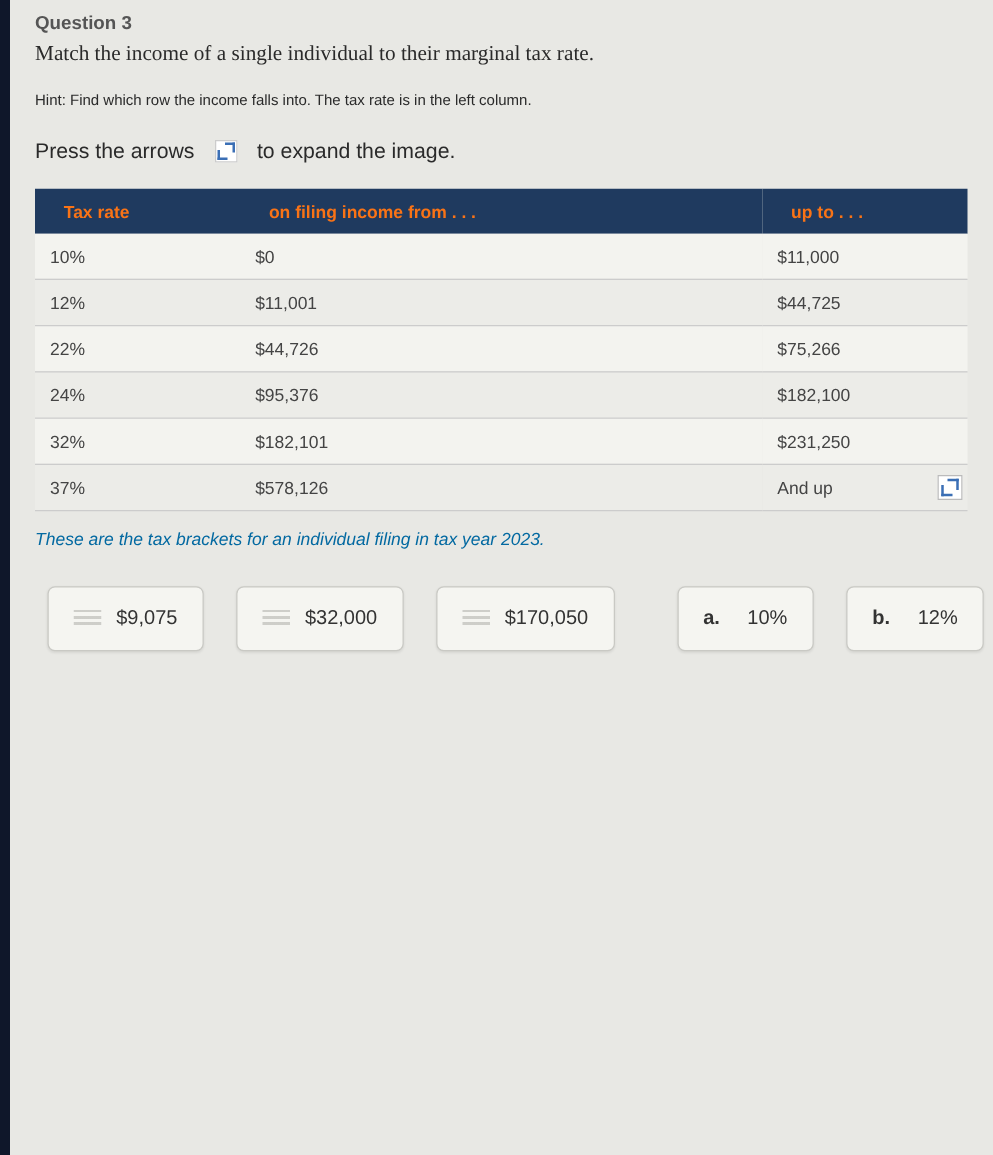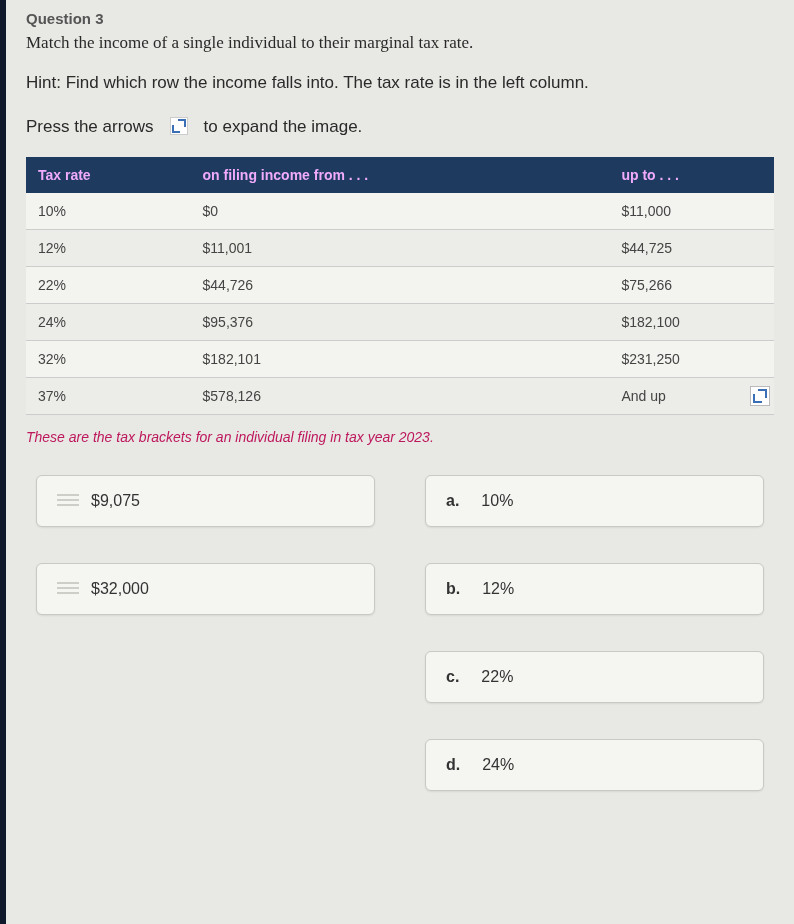--- a/index.html
+++ b/index.html
@@ -4,49 +4,49 @@
 <style>
   * { box-sizing: border-box; margin: 0; padding: 0; }
   body {
     font-family: Arial, Helvetica, sans-serif;
     background: #e8e8e4;
     padding: 0;
     width: 794px;
     color: #2a2a2a;
   }
   .page {
-    border-left: 6px solid #0f172a;
+    border-left: 8px solid #0f172a;
     padding: 10px 20px 30px 20px;
     min-height: 924px;
   }
   .qnum {
     font-weight: bold;
     color: #555;
     font-size: 15px;
     margin-bottom: 4px;
   }
   .prompt { font-size: 17px; margin-bottom: 18px; line-height: 1.4; font-family: Liberation Serif, serif; }
-  .hint { font-size: 17px; margin-bottom: 24px; }
-  .press-row { font-size: 17px; margin-bottom: 20px; display: flex; align-items: flex-start; gap: 16px; margin-top: 19px; }
+  .hint { font-size: 12px; margin-bottom: 24px; }
+  .press-row { font-size: 17px; margin-bottom: 20px; display: flex; align-items: center; gap: 16px; margin-top: 19px; }
   .expand-icon-small {
     display: inline-block; width: 18px; height: 18px;
     background: #fff; border: 1px solid #ccc; position: relative;
     vertical-align: middle;
   }
   .expand-icon-small::before, .expand-icon-small::after {
     content: ""; position: absolute; width: 6px; height: 6px;
     border: 2px solid #3b6fb5;
   }
   .expand-icon-small::before { top: 1px; right: 1px; border-left: none; border-bottom: none; }
   .expand-icon-small::after { bottom: 1px; left: 1px; border-right: none; border-top: none; }
 
   table.tax { width: 100%; border-collapse: collapse; font-size: 14px; }
   table.tax thead th {
-    background: #1f3a5f; color: #f0abfc; text-align: left;
-    padding: 10px 12px; font-weight: bold;
+    background: #1f3a5f; color: #f97316; text-align: left;
+    padding: 10px 23px; font-weight: bold;
   }
   table.tax tbody td {
     padding: 10px 12px; border-bottom: 1px solid #ccc;
     color: #444; background: #f3f3ef;
   }
   table.tax tbody tr:nth-child(even) td { background: #ecece8; }
   table.tax th:nth-child(1), table.tax td:nth-child(1) { width: 22%; }
   table.tax th:nth-child(2), table.tax td:nth-child(2) { width: 56%; }
   table.tax th:nth-child(3), table.tax td:nth-child(3) { width: 22%; }
   .last-row { position: relative; }
@@ -54,24 +54,24 @@
     position: absolute; right: 4px; top: 50%; transform: translateY(-50%);
     width: 20px; height: 20px; background: #fff; border: 1px solid #bbb;
   }
   .expand-corner::before, .expand-corner::after {
     content: ""; position: absolute; width: 7px; height: 7px;
     border: 2px solid #3b6fb5;
   }
   .expand-corner::before { top: 2px; right: 2px; border-left: none; border-bottom: none; }
   .expand-corner::after { bottom: 2px; left: 2px; border-right: none; border-top: none; }
 
-  .caption { font-style: italic; font-size: 14px; color: #be185d; margin: 14px 0 30px 0; }
+  .caption { font-style: italic; font-size: 14px; color: #0369a1; margin: 14px 0 30px 0; }
 
   .match-area { display: flex; gap: 50px; padding: 0 10px; }
-  .col { flex: 1; display: flex; flex-direction: column; gap: 36px; }
+  .col { flex: 1; display: flex; flex-direction: row; gap: 26px; }
   .card {
     background: #f5f5f1; border: 1px solid #c9c9c4; border-radius: 6px;
     padding: 16px 20px; font-size: 16px; color: #333;
     box-shadow: 0 1px 2px rgba(0,0,0,0.08);
     display: flex; align-items: center; gap: 12px;
   }
   .grip {
     width: 22px; height: 14px; display: inline-block;
     background: repeating-linear-gradient(#bdbdb8 0 2px, transparent 2px 5px);
     opacity: 0.7;
@@ -139,20 +139,24 @@
   <div class="match-area">
     <div class="col">
       <div class="card">
           <span class="grip"></span>
           <span>$9,075</span>
         </div>
       <div class="card">
           <span class="grip"></span>
           <span>$32,000</span>
         </div>
+      <div class="card">
+          <span class="grip"></span>
+          <span>$170,050</span>
+        </div>
     </div>
     <div class="col">
       <div class="card">
           <span class="opt-label">a.</span>
           <span>10%</span>
         </div>
       <div class="card">
           <span class="opt-label">b.</span>
           <span>12%</span>
         </div>

